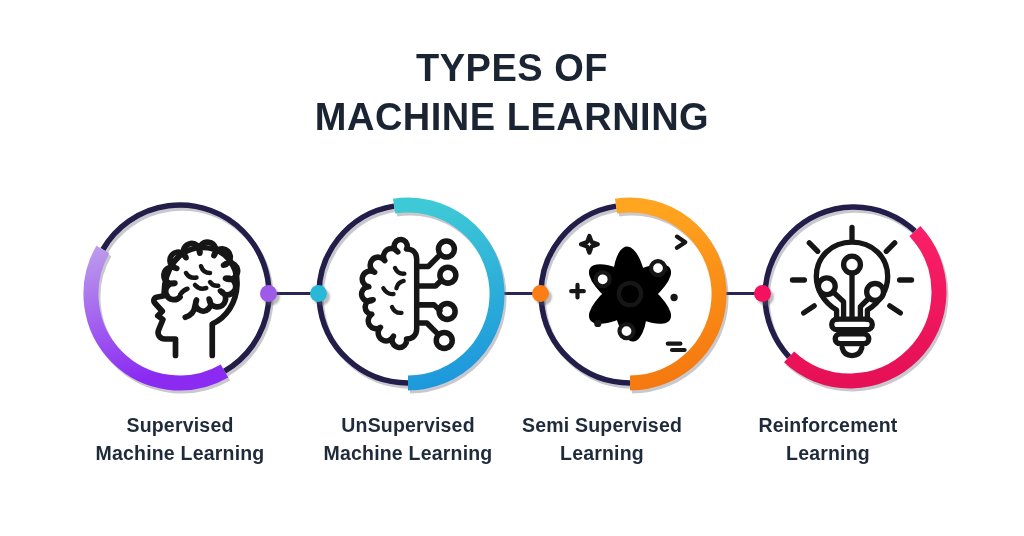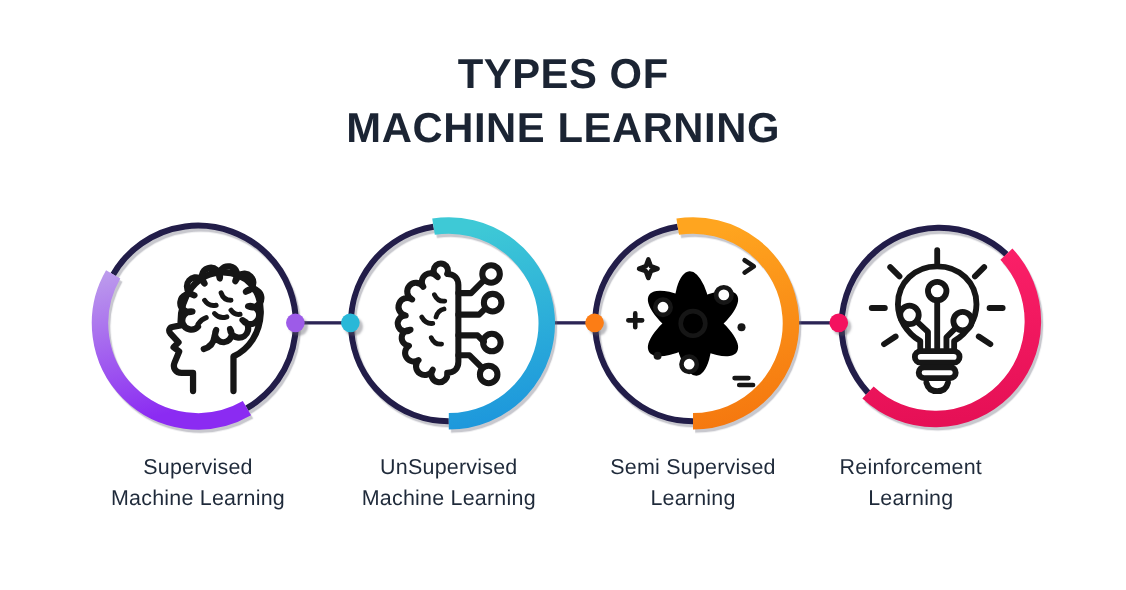--- a/index.html
+++ b/index.html
@@ -33,21 +33,21 @@
 
   .connector-line{position:absolute;top:292px;height:3.2px;background:var(--conn,#2b2455);}
   .connector-dot{
     position:absolute;top:285px;width:17px;height:17px;border-radius:50%;
     box-shadow:3px 3.5px 2px rgba(90,90,100,.40);
   }
 
   .label{
     position:absolute;top:412px;width:260px;
     text-align:center;color:var(--label,#1f2a3a);
-    font-weight:400;font-size:19.5px;line-height:1.42;
+    font-weight:700;font-size:19.5px;line-height:1.42;
     white-space:pre-line;letter-spacing:.2px;
   }
 </style>
 </head>
 <body>
 
 <div id="canvas">
 
   <div class="title">
     <div>TYPES OF</div>
@@ -158,18 +158,18 @@
         <circle cx="66.5" cy="48.5" r="6" class="node-circle"></circle>
       <path d="M50,2.5 V11 M7.5,40 H16 M84,40 H92.5 M19.5,13.5 L25.5,19.5 M80.5,13.5 L74.5,19.5 M15.5,63.5 L23,58.5 M84.5,63.5 L77,58.5"></path>
     </svg>
   </div>
   <div class="connector-dot" style="left: 754px; background: rgb(244, 17, 95);"></div>
 
   <div class="label" style="left:50px;">Supervised
 Machine Learning</div>
   <div class="label" style="left:278px;">UnSupervised
 Machine Learning</div>
-  <div class="label" style="left:500px;">Semi Supervised
+  <div class="label" style="left:472px;">Semi Supervised
 Learning</div>
   <div class="label" style="left:698px;">Reinforcement
 Learning</div>
 
 </div>
 
 </body></html>

